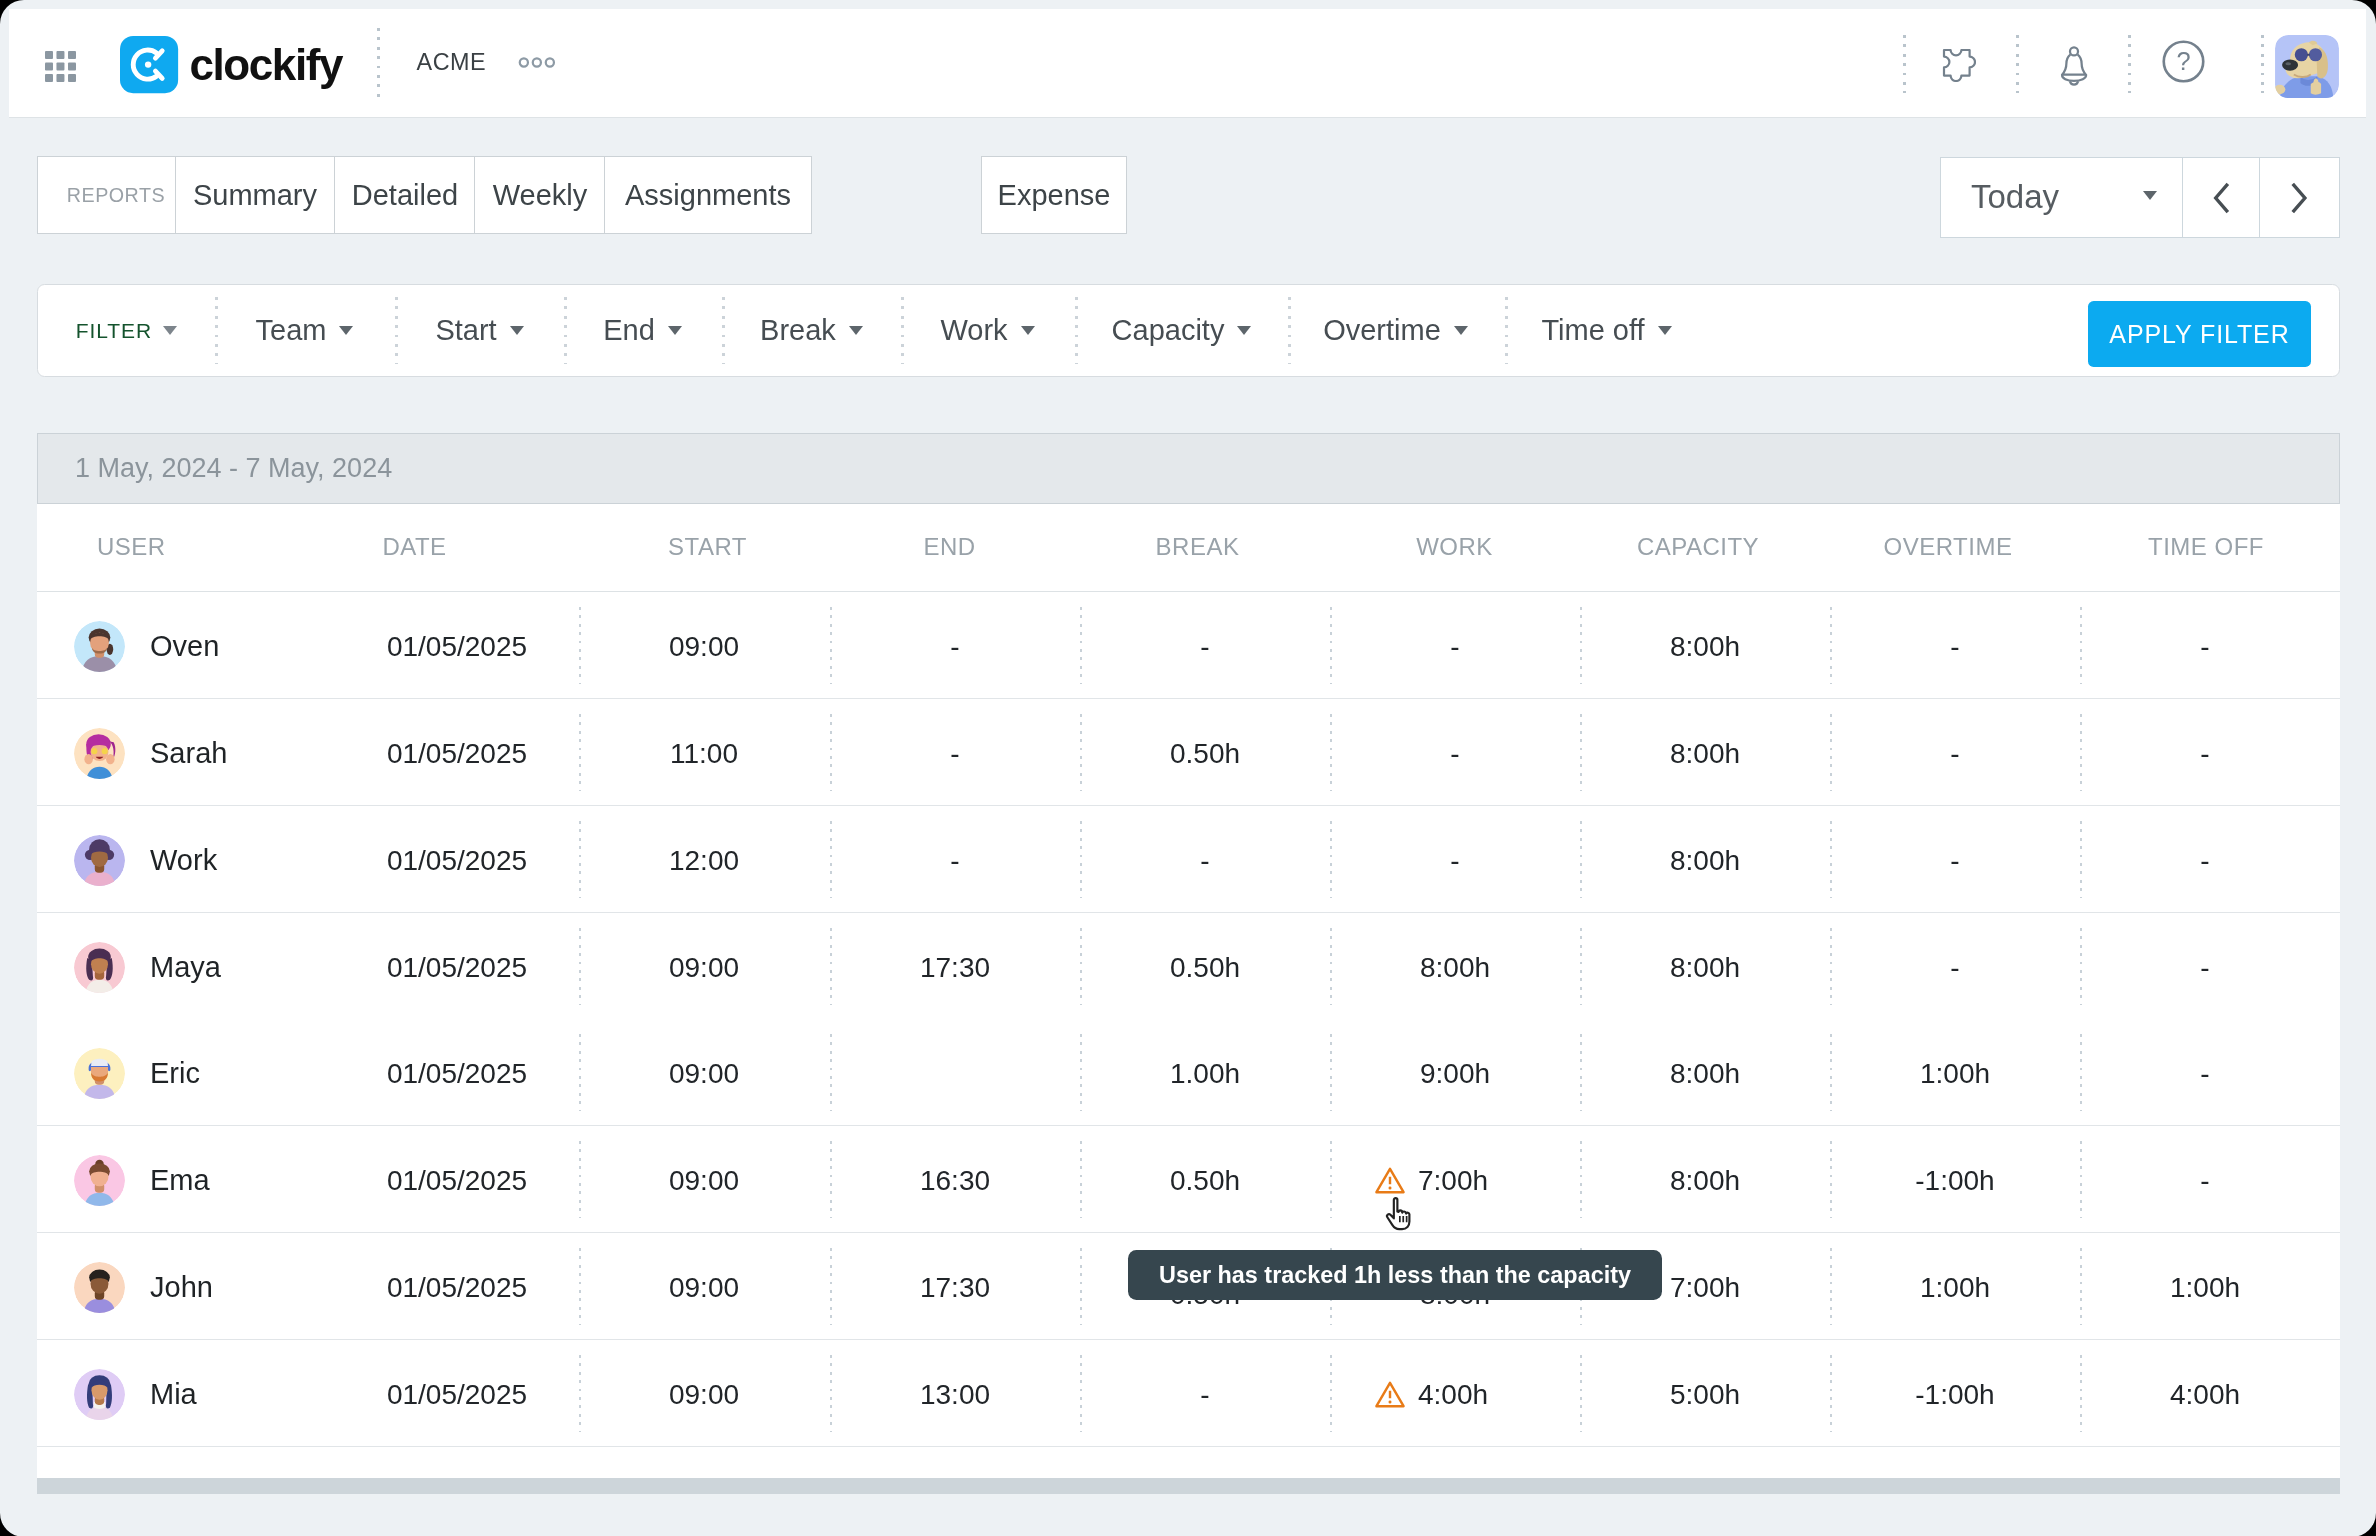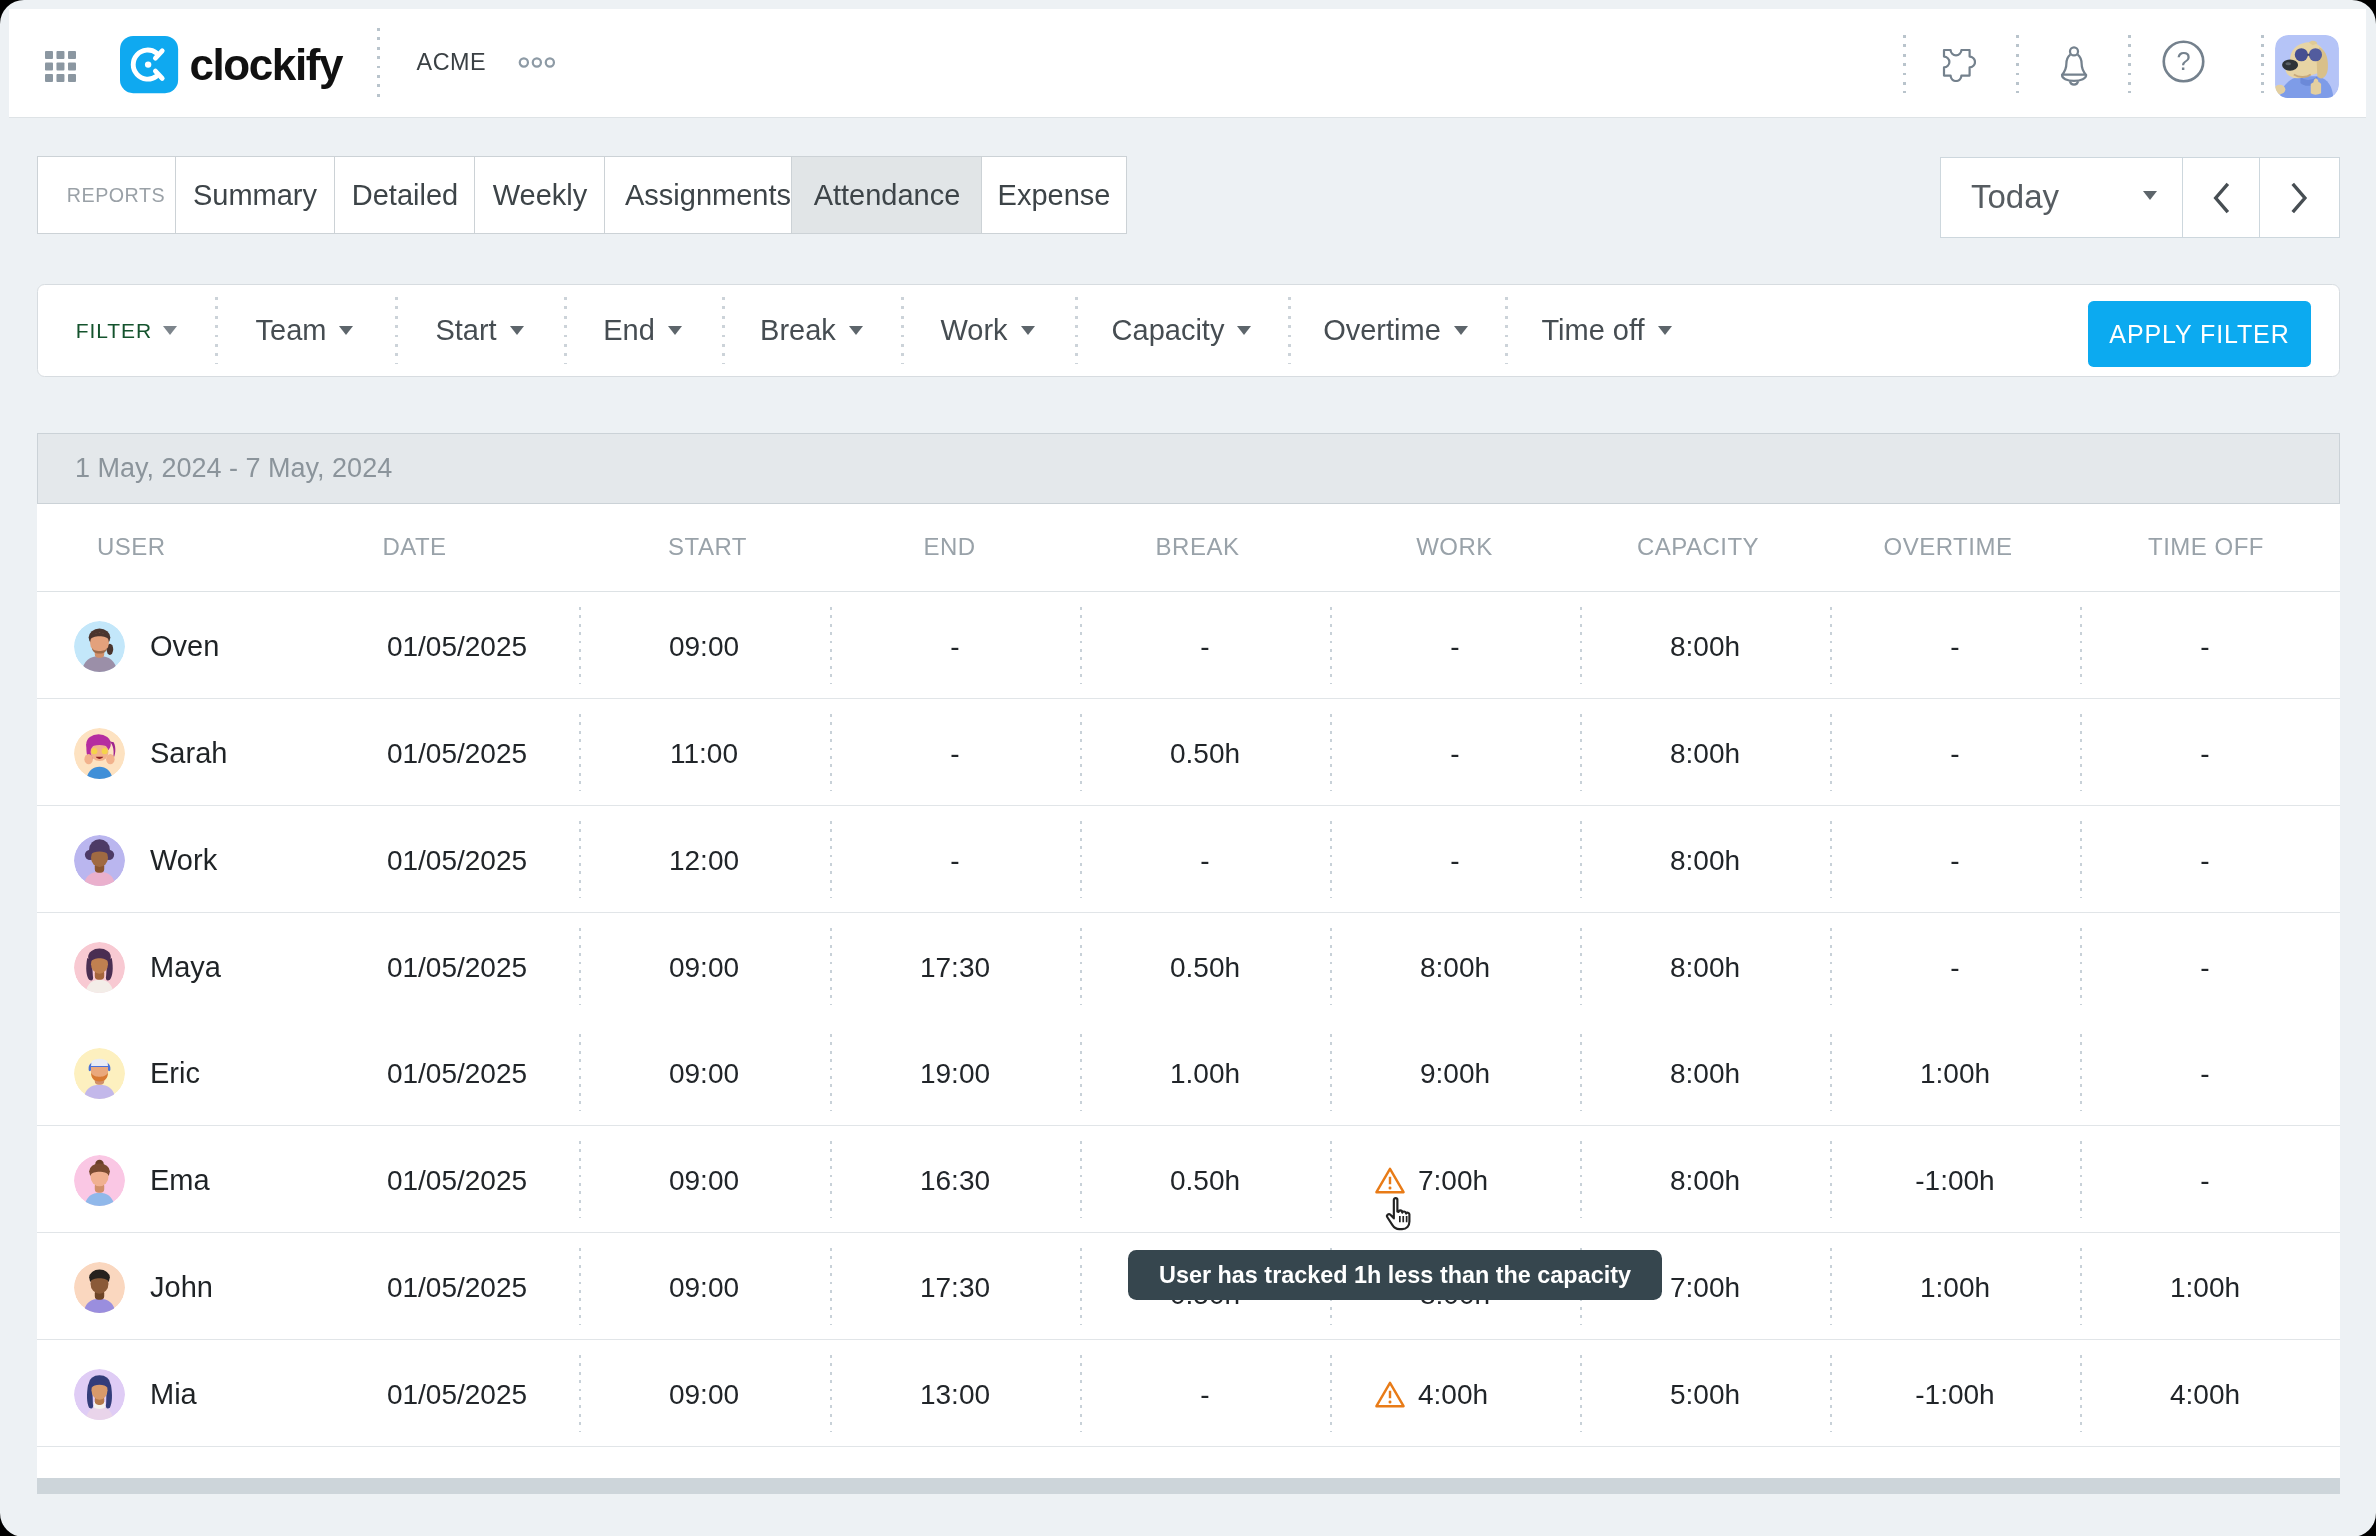--- a/index.html
+++ b/index.html
@@ -100,21 +100,20 @@
             <path d="M41 52 C40 46 45 44 46 49 L46 53 Z" fill="#e3cfa0"></path>
           </g>
         </svg>
 </div>
 
 <div class="tab" style="left:37px;width:141px;font-size:19.7px;color:#9aa1a7;letter-spacing:0.5px;text-indent:17px;">REPORTS</div>
 <div class="tab" style="left:175px;width:160px;">Summary</div>
 <div class="tab" style="left:334px;width:142px;">Detailed</div>
 <div class="tab" style="left:474px;width:132px;">Weekly</div>
 <div class="tab" style="left:604px;width:208px;">Assignments</div>
-<div class="tab" style="left:791px;width:192px;background:#e1e5e7;">Attendance</div>
 <div class="tab" style="left:981px;width:146px;">Expense</div>
 
 <div class="navbox" style="left:1940px;width:244px;">
   <span style="position:absolute;left:30px;top:0;height:77px;display:flex;align-items:center;font-size:33px;color:#565c61;">Today</span>
   <span class="tri" style="position:absolute;right:26px;top:33px;"></span>
 </div>
 <div class="navbox" style="left:2182px;width:79px;">
   <svg width="20.6" height="34" viewBox="0 0 22 36">
           <path d="M18 3 L5 18 L18 33" fill="none" stroke="#474e53" stroke-width="3.6"></path>
         </svg>
@@ -281,21 +280,20 @@
             <path d="M10 54 C12 43 18 39 27 39 C36 39 42 43 44 54 Z" fill="#c3b8ea"></path>
             <rect x="22" y="29" width="10" height="10" rx="4" fill="#d1906a"></rect>
             <ellipse cx="27" cy="22.5" rx="9.5" ry="10.5" fill="#eaa87c"></ellipse>
             <path d="M18 26 C18 32 21 35.5 27 35.5 C33 35.5 36 32 36 26 C34 30 30 30.5 27 30.5 C24 30.5 20 30 18 26 Z" fill="#d87a33"></path>
             <path d="M15.5 21 C15.5 11 38.5 11 38.5 21 L38.5 23 C38.5 25 36 25 36 23 L36 20 L18 20 L18 23 C18 25 15.5 25 15.5 23 Z" fill="#4a72d8"></path>
             <path d="M18.5 14.5 C22 10.5 32 10.5 35.5 14.5 L36 19 L18 19 Z" fill="#e8ecf5"></path>
           </svg></div>
         <div class="name">Eric</div>
         <div class="cell" style="left:303px;width:234px;">01/05/2025</div>
         <div class="cell" style="left:550px;width:234px;">09:00</div>
-        <div class="cell" style="left:801px;width:234px;">19:00</div>
         <div class="cell" style="left:1051px;width:234px;">1.00h</div>
         <div class="cell" style="left:1301px;width:234px;">9:00h</div>
         <div class="cell" style="left:1551px;width:234px;">8:00h</div>
         <div class="cell" style="left:1801px;width:234px;">1:00h</div>
         <div class="cell" style="left:2051px;width:234px;">-</div>
         <div class="rdot" style="left:542px;"></div>
         <div class="rdot" style="left:793px;"></div>
         <div class="rdot" style="left:1043px;"></div>
         <div class="rdot" style="left:1293px;"></div>
         <div class="rdot" style="left:1543px;"></div>

